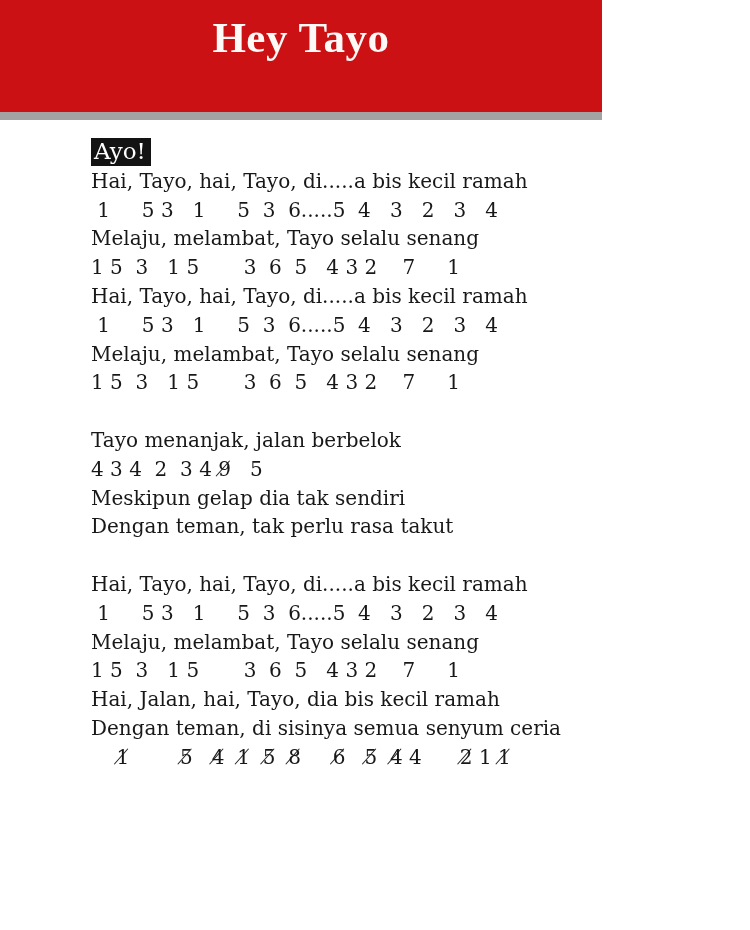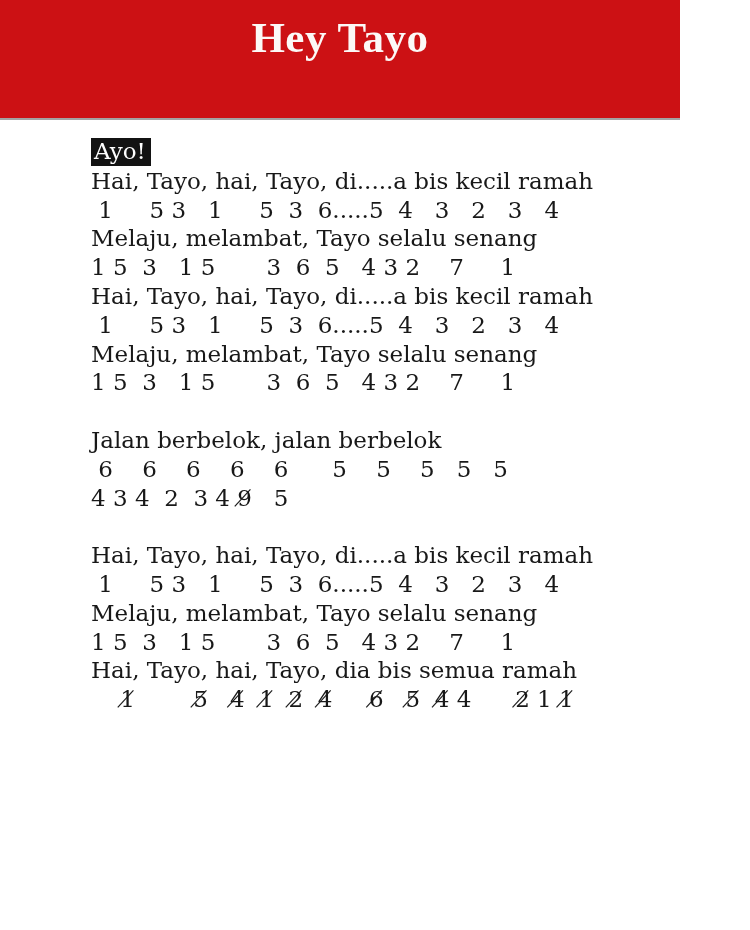--- a/index.html
+++ b/index.html
@@ -5,24 +5,24 @@
   * { box-sizing: border-box; }
   html, body { margin: 0; padding: 0; }
   body {
     width: 750px;
     height: 930px;
     background: #ffffff;
     font-family: "DejaVu Serif", serif;
     overflow: hidden;
   }
   .banner {
-    width: 680px;
+    width: 602px;
     height: 120px;
     background: var(--header-bg, #cc1114);
-    border-bottom: 2px solid #a3a3a3;
+    border-bottom: 8px solid #a3a3a3;
   }
   .banner h1 {
     margin: 0;
     padding-top: 13px;
     text-align: center;
     font-family: "Liberation Serif", "DejaVu Serif", serif;
     font-weight: bold;
     font-size: 43px;
     letter-spacing: 0.5px;
     color: var(--header-fg, #fcf9f7);
@@ -38,21 +38,21 @@
   .highlight {
     display: inline-block;
     background: var(--highlight-bg, #131313);
     color: var(--highlight-fg, #ffffff);
     font-size: 23px;
     line-height: 25px;
     padding: 1px 5px 2px 3px;
   }
   .line {
     white-space: pre;
-    font-size: 23px;
+    font-size: 20px;
     line-height: 28.8px;
     min-height: 28.8px;
   }
   .line.gap { height: 28.8px; }
 </style>
 </head>
 <body>
 
 <div class="page">
   <header class="banner">
@@ -66,25 +66,27 @@
     <div id="lines">
         <div class="line lyric">Hai, Tayo, hai, Tayo, di.....a bis kecil ramah</div>
         <div class="line notes"> 1     5 3   1     5  3  6.....5  4   3   2   3   4</div>
         <div class="line lyric">Melaju, melambat, Tayo selalu senang</div>
         <div class="line notes">1 5  3   1 5       3  6  5   4 3 2    7     1</div>
         <div class="line lyric">Hai, Tayo, hai, Tayo, di.....a bis kecil ramah</div>
         <div class="line notes"> 1     5 3   1     5  3  6.....5  4   3   2   3   4</div>
         <div class="line lyric">Melaju, melambat, Tayo selalu senang</div>
         <div class="line notes">1 5  3   1 5       3  6  5   4 3 2    7     1</div>
         <div class="line gap">&nbsp;</div>
-        <div class="line lyric">Jalan berbelok, jalan berbelok</div>
-        <div class="line notes"> 6    6    6    6    6      5    5    5   5   5</div>
+        <div class="line lyric">Tayo menanjak, jalan berbelok</div>
         <div class="line notes">4 3 4  2  3 4 9̸   5</div>
+        <div class="line lyric">Meskipun gelap dia tak sendiri</div>
+        <div class="line lyric">Dengan teman, tak perlu rasa takut</div>
         <div class="line gap">&nbsp;</div>
         <div class="line lyric">Hai, Tayo, hai, Tayo, di.....a bis kecil ramah</div>
         <div class="line notes"> 1     5 3   1     5  3  6.....5  4   3   2   3   4</div>
         <div class="line lyric">Melaju, melambat, Tayo selalu senang</div>
         <div class="line notes">1 5  3   1 5       3  6  5   4 3 2    7     1</div>
-        <div class="line lyric">Hai, Tayo, hai, Tayo, dia bis semua ramah</div>
-        <div class="line notes">    1̸        5̸   4̸  1̸  2̸  4̸     6̸   5̸  4̸ 4      2̸ 1 1̸</div>
+        <div class="line lyric">Hai, Jalan, hai, Tayo, dia bis kecil ramah</div>
+        <div class="line lyric">Dengan teman, di sisinya semua senyum ceria</div>
+        <div class="line notes">    1̸        5̸   4̸  1̸  5̸  8̸     6̸   5̸  4̸ 4      2̸ 1 1̸</div>
       </div>
   </main>
 </div>
 
 </body></html>

